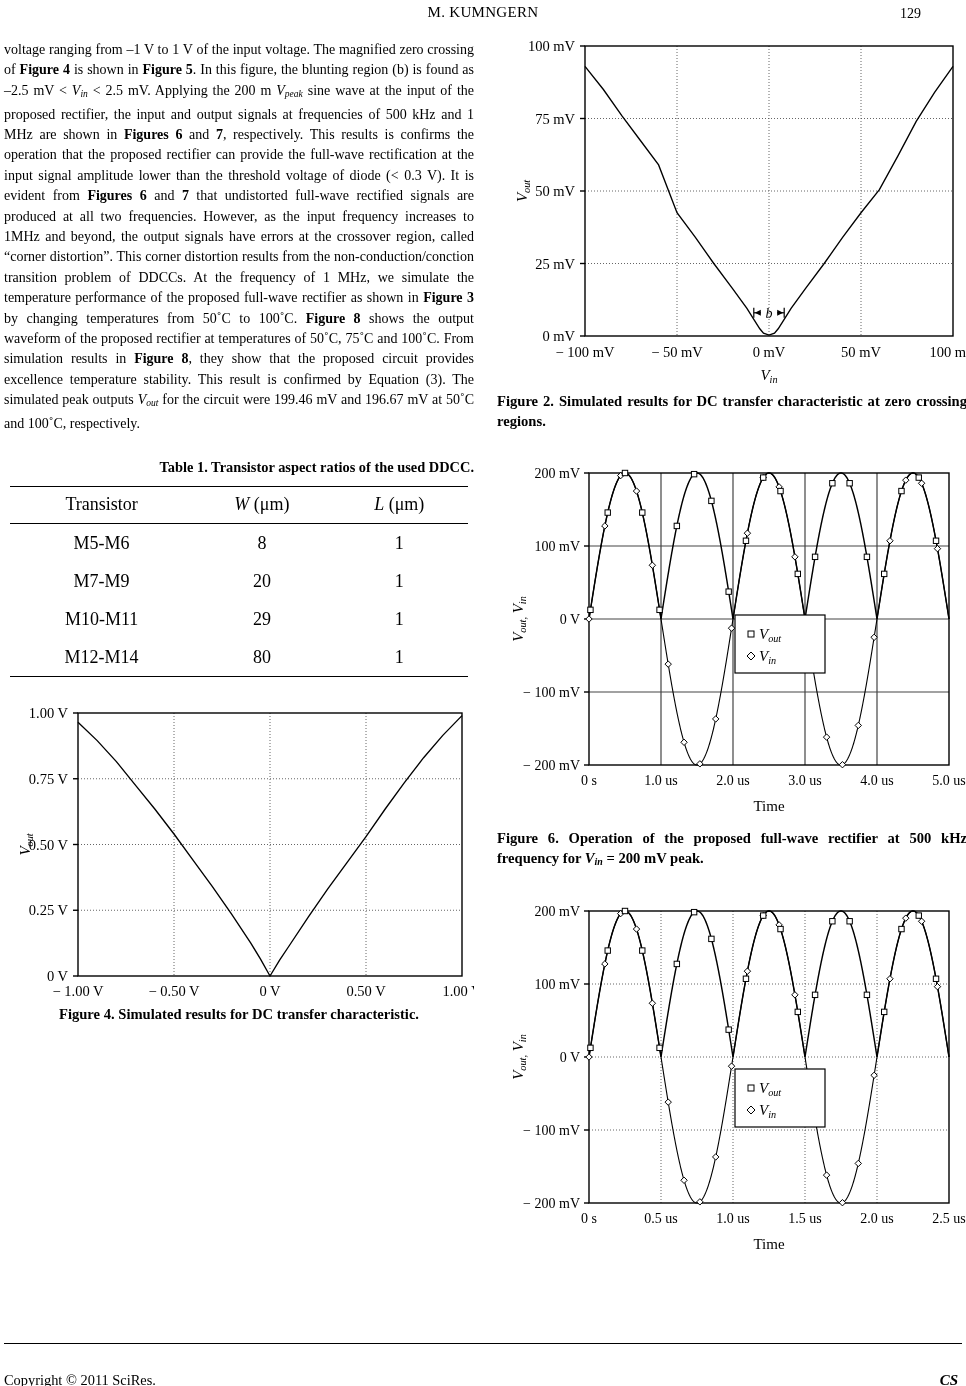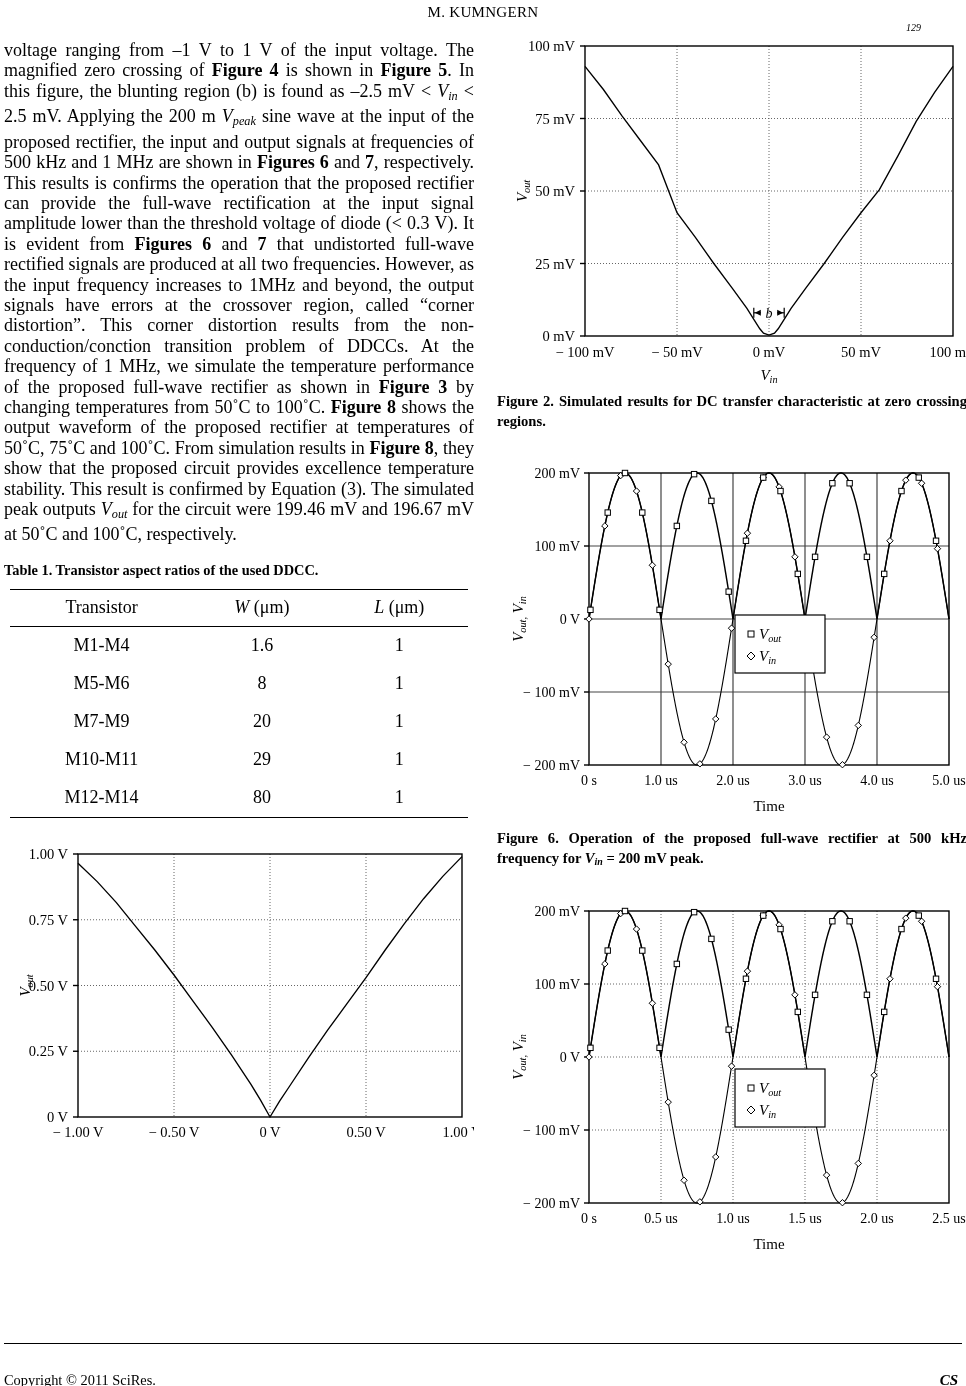--- a/index.html
+++ b/index.html
@@ -15,43 +15,43 @@
 
   
   .runhead {
     position:absolute; top:4px; left:0; width:929px; height:22px;
   }
   .runhead .author {
     position:absolute; left:0; width:966px; text-align:center;
     font-size:15px; letter-spacing:0.3px;
   }
   .runhead .pageno {
-    position:absolute; right:8px; top:18px; font-size:10px;font-style:italic;
+    position:absolute; right:8px; top:2px; font-size:14px;
   }
 
   
   .col-left  { position:absolute; left:4px;   top:40px; width:470px; }
   .col-right { position:absolute; left:497px; top:28px; width:470px; }
 
   p.body {
     margin:0 0 0 0;
-    font-size:18px;
+    font-size:14px;
     line-height:20.4px;
     text-align:justify;
     text-justify:inter-word;
     hyphens:none;
   }
   .b { font-weight:bold; }
   var, .v { font-style:italic; font-family:"Liberation Serif", serif; }
   sub.s { font-size:0.68em; font-style:italic; vertical-align:-0.25em; }
 
   
   .tbl-cap {
-    margin-top:16px;
-    font-size:14.4px; font-weight:bold; text-align:left;
+    margin-top:24px;
+    font-size:14.4px; font-weight:bold; text-align:right;
     line-height:19px;
   }
   table.data {
     margin-top:9px;
     width:458px; margin-left:6px;
     border-collapse:collapse;
     font-size:18px;
   }
   table.data thead th {
     font-weight:normal;
@@ -110,25 +110,20 @@
 
     <table class="data">
       <thead>
         <tr>
           <th class="c1">Transistor</th>
           <th class="c2"><span class="v">W</span> (μm)</th>
           <th class="c3"><span class="v">L</span> (μm)</th>
         </tr>
       </thead>
       <tbody>
-        <tr>
-          <td>M1-M4</td>
-          <td>1.6</td>
-          <td>1</td>
-        </tr>
         <tr>
           <td>M5-M6</td>
           <td>8</td>
           <td>1</td>
         </tr>
         <tr>
           <td>M7-M9</td>
           <td>20</td>
           <td>1</td>
         </tr>
@@ -170,20 +165,21 @@
           <text x="362" y="305" font-size="14.5" text-anchor="middle" font-style="normal" fill="#000">0.50 V</text>
           <text x="458" y="305" font-size="14.5" text-anchor="middle" font-style="normal" fill="#000">1.00 V</text>
           <path d="M74.00 31.21 L93.20 49.62 L112.40 70.66 L131.60 94.33 L150.80 118.00 L170.00 142.98 L189.20 169.28 L208.40 195.58 L227.60 223.19 L246.80 252.13 L256.40 267.90 L266.00 285.00 L275.60 269.22 L285.20 254.75 L304.40 225.82 L323.60 198.21 L342.80 171.91 L362.00 145.61 L381.20 118.00 L400.40 91.69 L419.60 66.71 L438.80 44.35 L458.00 24.63 " fill="none" stroke="#000" stroke-width="1.35"></path>
           <g transform="translate(26,153.5) rotate(-90)">
             <text x="0" y="0" font-size="15" text-anchor="middle" font-style="italic" fill="#000">V<tspan font-size="10.200000000000001" dy="3.3" font-style="italic">out</tspan></text>
           </g>
           <g>
             <text x="266" y="327" font-size="15" text-anchor="middle" font-style="italic" fill="#000">V<tspan font-size="10.200000000000001" dy="3.3" font-style="italic">in</tspan></text>
           </g>
         </svg>
+      <div class="fig-cap center" style="margin-top:4px;">Figure 4. Simulated results for DC transfer characteristic.</div>
     </div>
 
   </div>
 
   <div class="col-right">
 
     <div class="figbox">
       <svg id="svg-fig5" width="470" height="358" viewBox="0 0 470 358">
           <line x1="88" y1="235.5" x2="456" y2="235.5" stroke="#555" stroke-width="0.9" stroke-dasharray="1,2"></line>
           <line x1="88" y1="163" x2="456" y2="163" stroke="#555" stroke-width="0.9" stroke-dasharray="1,2"></line>

